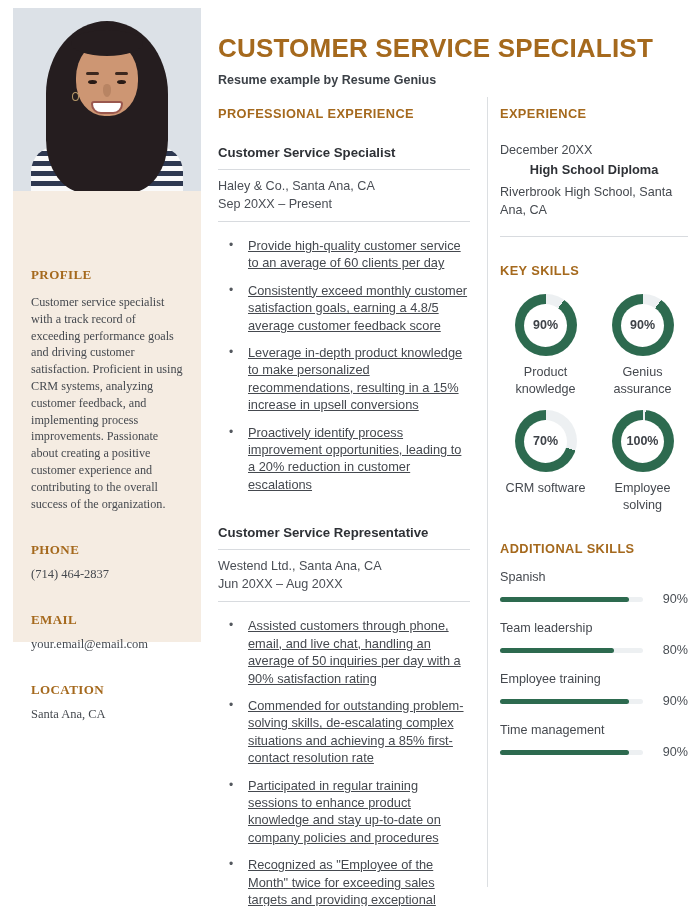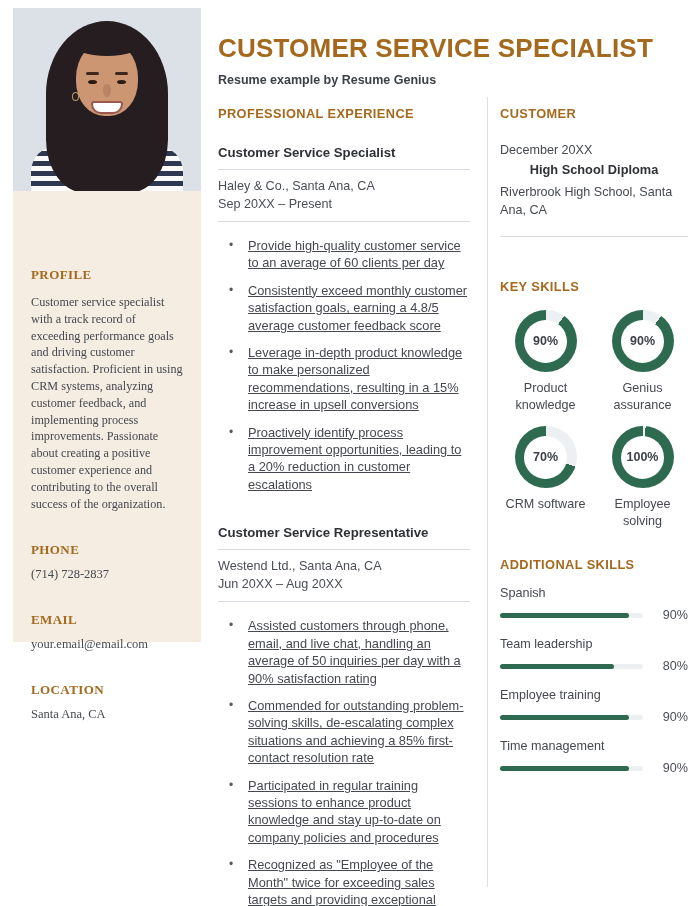--- a/index.html
+++ b/index.html
@@ -64,21 +64,21 @@
   .bullets li{position:relative;padding-left:30px;font-size:12.8px;line-height:17.4px;
     margin-bottom:10px;color:var(--text);text-decoration:underline;}
   .bullets li::before{content:"•";position:absolute;left:11px;top:0;color:#54585e;font-size:12px;}
 
   
   .col-right{position:absolute;left:500px;top:106px;width:188px;}
   .edu-date{margin-top:22px;font-size:12.6px;color:var(--text);}
   .edu-degree{margin-top:5px;font-size:12.8px;font-weight:bold;color:var(--dark);text-align:center;}
   .edu-school{margin-top:7px;font-size:12.6px;line-height:17.5px;color:var(--text);}
   .edu-hr{border:none;border-top:1px solid var(--line);margin-top:17px;}
-  .keyskills-h{margin-top:42px;display:block;}
+  .keyskills-h{margin-top:26px;display:block;}
 
   .donut-grid{margin-top:16px;display:grid;grid-template-columns:1fr 1fr;column-gap:6px;row-gap:13px;}
   .donut-cell{display:flex;flex-direction:column;align-items:center;}
   .donut{position:relative;width:62px;height:62px;border-radius:50%;
     display:flex;align-items:center;justify-content:center;}
   .donut::before{content:"";position:absolute;inset:9.5px;background:#fff;border-radius:50%;}
   .donut-val{position:relative;font-size:12.5px;font-weight:bold;color:#3e4248;}
   .donut-label{margin-top:8px;font-size:12.6px;line-height:16.5px;text-align:center;color:var(--text);}
 
   .addskills-h{margin-top:28px;display:block;}
@@ -110,21 +110,21 @@
       <div class="p-eye l"></div>
       <div class="p-eye r"></div>
       <div class="p-nose"></div>
       <div class="p-smile"></div>
     </div>
     <div class="side-content">
       <h3 class="side-h profile-h">PROFILE</h3>
       <p class="profile-text">Customer service specialist with a track record of exceeding performance goals and driving customer satisfaction. Proficient in using CRM systems, analyzing customer feedback, and implementing process improvements. Passionate about creating a positive customer experience and contributing to the overall success of the organization.</p>
 
       <h3 class="side-h contact-h">PHONE</h3>
-      <p class="contact-v">(714) 728-2837</p>
+      <p class="contact-v">(714) 464-2837</p>
 
       <h3 class="side-h contact-h">EMAIL</h3>
       <p class="contact-v">your.email@email.com</p>
 
       <h3 class="side-h contact-h">LOCATION</h3>
       <p class="contact-v">Santa Ana, CA</p>
     </div>
   </aside>
 
   <header class="header">
@@ -158,21 +158,21 @@
       <ul class="bullets">
         <li>Assisted customers through phone, email, and live chat, handling an average of 50 inquiries per day with a 90% satisfaction rating</li>
         <li>Commended for outstanding problem-solving skills, de-escalating complex situations and achieving a 85% first-contact resolution rate</li>
         <li>Participated in regular training sessions to enhance product knowledge and stay up-to-date on company policies and procedures</li>
         <li>Recognized as "Employee of the Month" twice for exceeding sales targets and providing exceptional customer service</li>
       </ul>
     </section>
   </main>
 
   <aside class="col-right">
-    <h2 class="gold-h">CUSTOMER</h2>
+    <h2 class="gold-h">EXPERIENCE</h2>
     <p class="edu-date">December 20XX</p>
     <p class="edu-degree">High School Diploma</p>
     <p class="edu-school">Riverbrook High School, Santa Ana, CA</p>
     <hr class="edu-hr">
 
     <h2 class="gold-h keyskills-h">KEY SKILLS</h2>
     <div class="donut-grid">
       <div class="donut-cell">
         <div class="donut" style="background: conic-gradient(rgb(237, 240, 242) 0deg, rgb(237, 240, 242) 36deg, rgb(45, 106, 79) 36deg, rgb(45, 106, 79) 360deg);">
           <span class="donut-val">90%</span>

